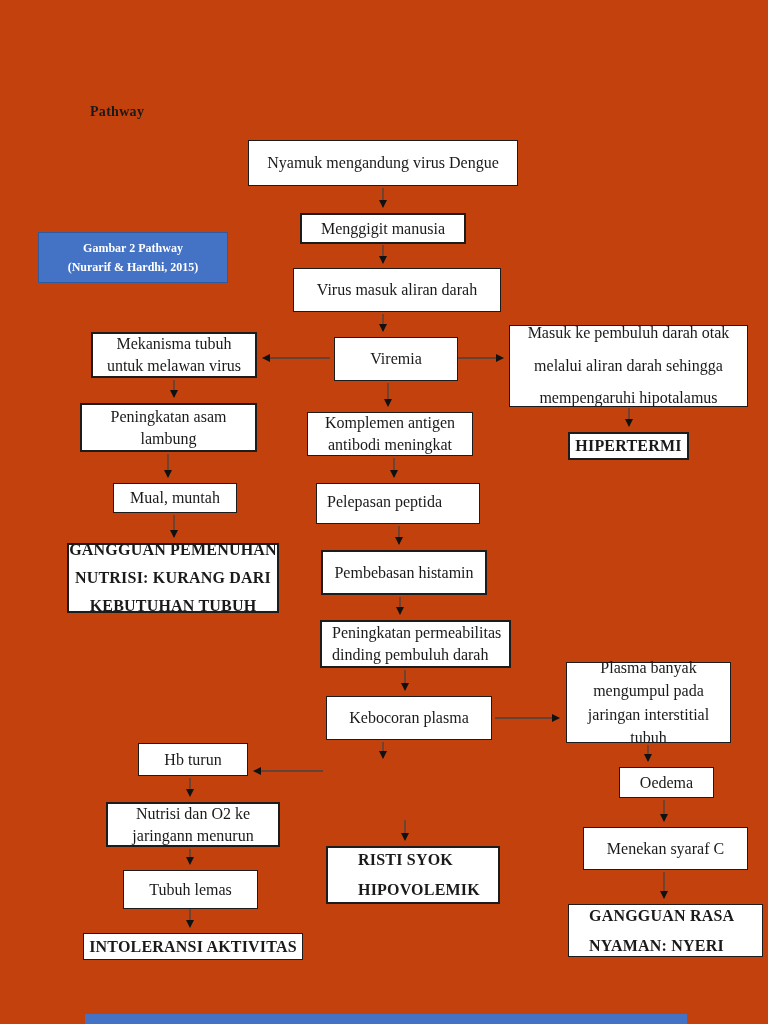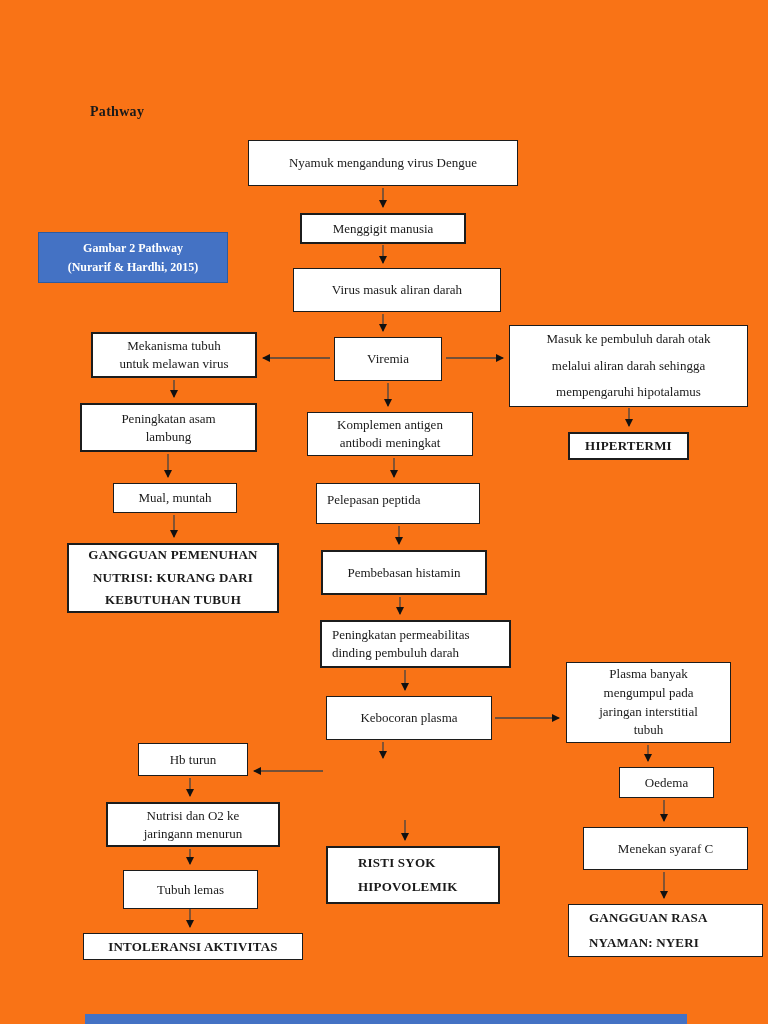--- a/index.html
+++ b/index.html
@@ -1,21 +1,21 @@
 <!DOCTYPE html>
 <html><head>
 <meta charset="utf-8">
 <style>
   * { margin: 0; padding: 0; box-sizing: border-box; }
   html, body { background: #ffffff; }
   .page {
     position: relative;
     width: 768px;
     height: 1024px;
-    background: #f97316;
+    background: #c2410c;
     font-family: "Liberation Serif", "DejaVu Serif", serif;
     overflow: hidden;
   }
   .page-title {
     position: absolute;
     left: 90px; top: 104px;
     font-size: 14px;
     font-weight: bold;
     color: #1a1a1a;
     letter-spacing: 0.3px;
@@ -34,21 +34,21 @@
     align-items: center;
     justify-content: center;
     text-align: center;
     white-space: pre-line;
   }
   .node {
     position: absolute;
     background: #ffffff;
     border: 1.6px solid #1c1c1c;
     color: #1a1a1a;
-    font-size: 13px;
+    font-size: 16px;
     line-height: 1.35;
     display: flex;
     align-items: center;
     justify-content: center;
     text-align: center;
     white-space: pre-line;
     z-index: 2;
   }
   .node.thick { border-width: 2.2px; }
   .node.bold  { font-weight: bold; letter-spacing: 0.2px; }
@@ -104,21 +104,21 @@
       <line x1="664" y1="872" x2="664" y2="898" marker-end="url(#ah)"></line>
     </g>
   </svg>
 
   <div class="node" style="left:248px;top:140px;width:270px;height:46px;">Nyamuk mengandung virus Dengue</div>
 
   <div class="node thick" style="left:300px;top:213px;width:166px;height:31px;">Menggigit manusia</div>
 
   <div class="node" style="left:293px;top:268px;width:208px;height:44px;">Virus masuk aliran darah</div>
 
-  <div class="node" style="left:334px;top:337px;width:108px;height:44px;">Viremia</div>
+  <div class="node" style="left:334px;top:337px;width:124px;height:44px;">Viremia</div>
 
   <div class="node thick" style="left:91px;top:332px;width:166px;height:46px;">Mekanisma tubuh
 untuk melawan virus</div>
 
   <div class="node" style="left:509px;top:325px;width:239px;height:82px;line-height:2.05;">Masuk ke pembuluh darah otak
 melalui aliran darah sehingga
 mempengaruhi hipotalamus</div>
 
   <div class="node thick bold" style="left:568px;top:432px;width:121px;height:28px;">HIPERTERMI</div>
 

